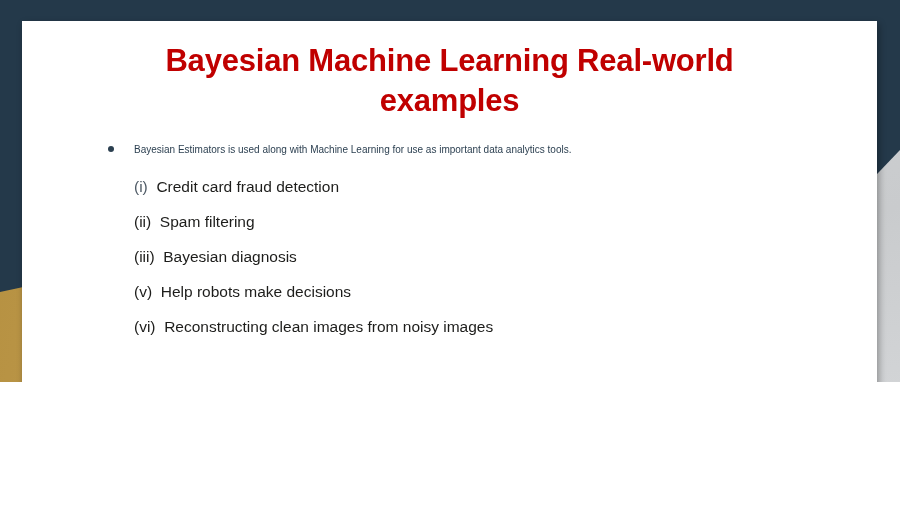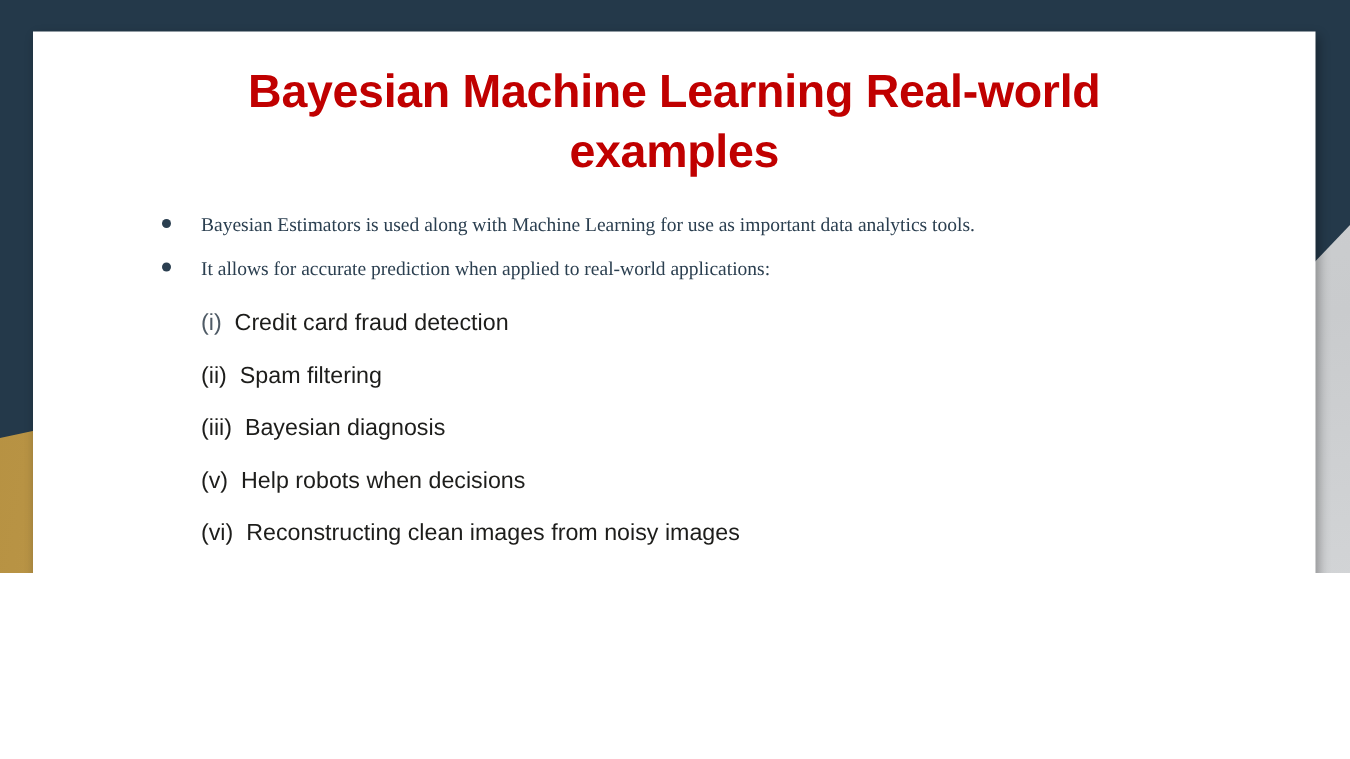--- a/index.html
+++ b/index.html
@@ -83,22 +83,22 @@
   .body-list {
     list-style: none;
     margin: 16px 0 0 0;
     padding: 0;
   }
 
   .body-item {
     position: relative;
     padding: 0 72px 0 112px;
     margin-bottom: 4px;
-    font-family: Liberation Serif, serif;
-    font-size: 13px;
+    font-family: Liberation Sans, sans-serif;
+    font-size: 10px;
     line-height: 25px;
     color: #2b3f50;
     text-align: justify;
   }
 
   .body-item.no-justify {
     text-align: left;
   }
 
   .body-item .dot {
@@ -145,42 +145,38 @@
 
   <div class="card">
 
     <h1 class="title">Bayesian Machine Learning Real-world examples</h1>
 
     <ul class="body-list">
       <li class="body-item">
         <span class="dot"></span>
         <span>Bayesian Estimators is used along with Machine Learning for use as important data analytics tools.</span>
       </li>
-      <li class="body-item no-justify">
-        <span class="dot"></span>
-        <span>It allows for accurate prediction when applied to real-world applications:</span>
-      </li>
     </ul>
 
     <ol class="sub-list">
       <li class="sub-item">
         <span class="marker">(i)&nbsp;</span>
         <span>Credit card fraud detection</span>
       </li>
       <li class="sub-item">
         <span class="marker dark">(ii)&nbsp;</span>
         <span>Spam filtering</span>
       </li>
       <li class="sub-item">
         <span class="marker dark">(iii)&nbsp;</span>
         <span>Bayesian diagnosis</span>
       </li>
       <li class="sub-item">
         <span class="marker dark">(v)&nbsp;</span>
-        <span>Help robots when decisions</span>
+        <span>Help robots make decisions</span>
       </li>
       <li class="sub-item">
         <span class="marker dark">(vi)&nbsp;</span>
         <span>Reconstructing clean images from noisy images</span>
       </li>
     </ol>
 
   </div>
 </div>
 

